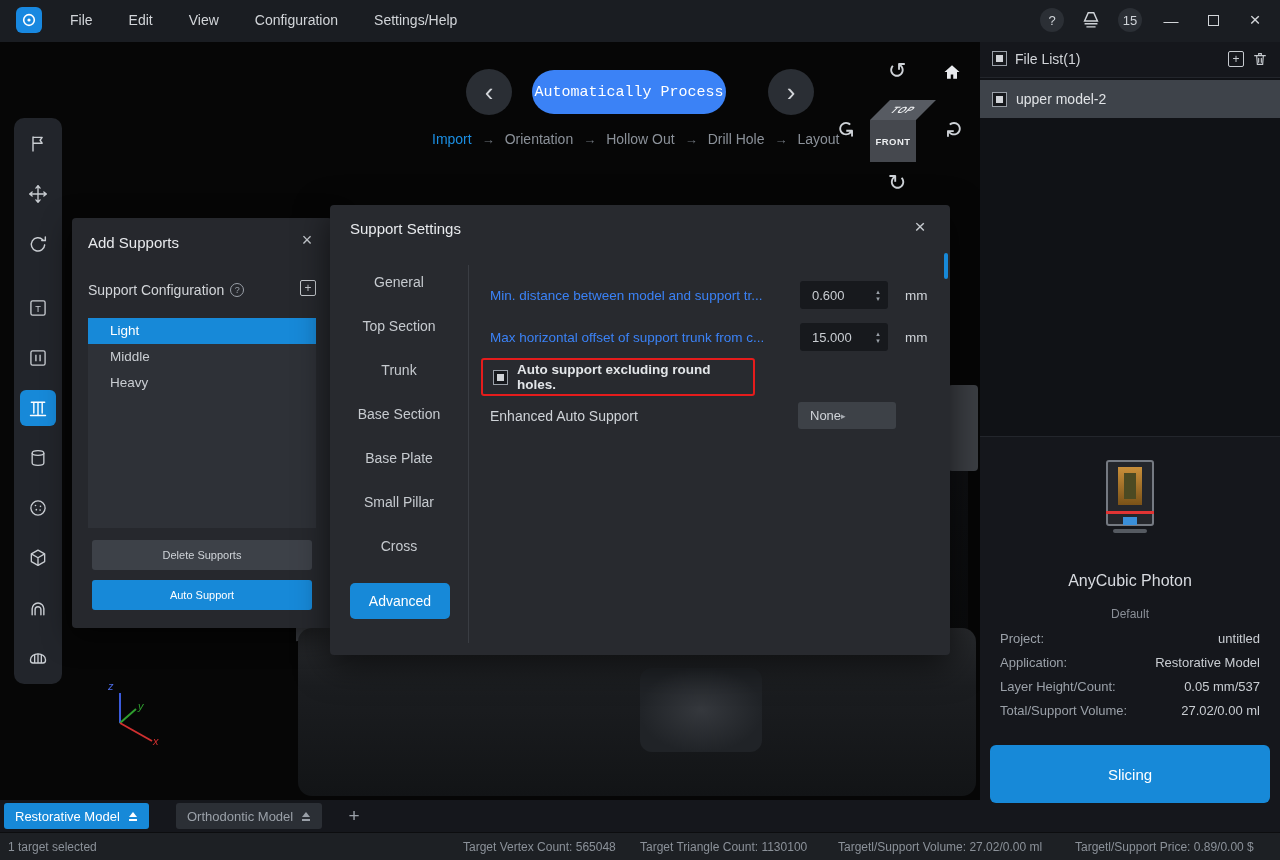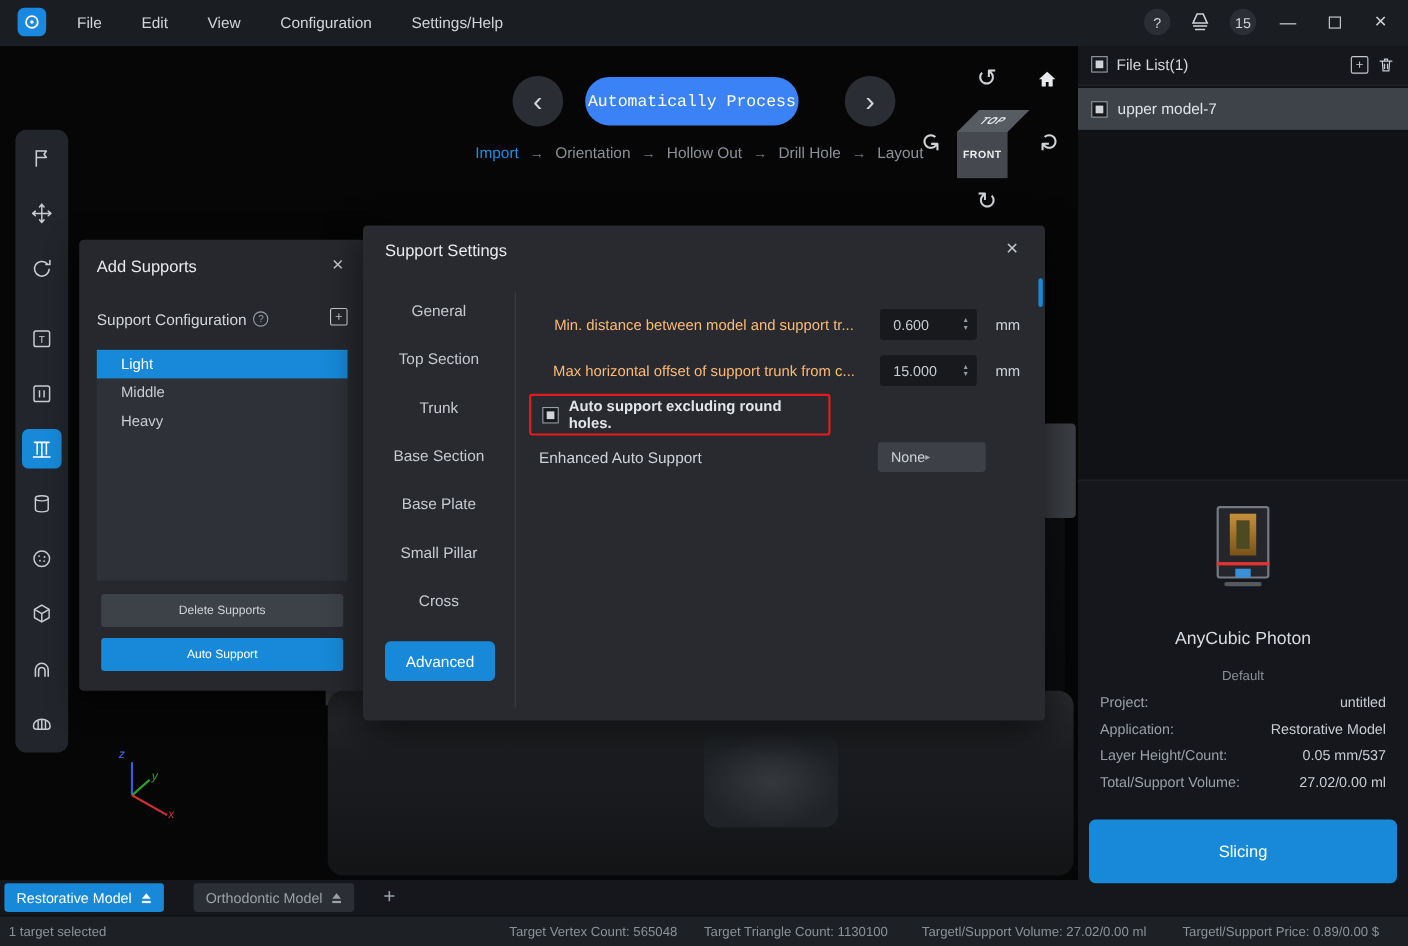--- a/index.html
+++ b/index.html
@@ -81,21 +81,21 @@
 
   
   .dialog { position:absolute; left:330px; top:205px; width:620px; height:450px; background:#282a2f; border-radius:4px; z-index:30;
             box-shadow:0 10px 34px rgba(0,0,0,.6); }
   .dlg-title { position:absolute; left:20px; top:15px; font-size:15px; color:#e8eaed; }
   .dlg-close { position:absolute; right:18px; top:11px; font-size:19px; color:#c6cacf; width:24px; height:24px; text-align:center; }
   .dlg-divider { position:absolute; left:138px; top:60px; width:1px; height:378px; background:#3a3d43; }
   .sd-tab { position:absolute; left:10px; width:118px; height:30px; line-height:30px; text-align:center; font-size:14px; color:#c6cacf; }
   .sd-tab-active { position:absolute; left:20px; top:378px; width:100px; height:36px; border:none; border-radius:5px; background:#1789d8;
                    color:#fff; font-size:14px; font-family:inherit; }
-  .fld-label { position:absolute; left:160px; font-size:13.5px; color:#fdba74; width:300px; white-space:nowrap; overflow:hidden;text-align:center; }
+  .fld-label { position:absolute; left:160px; font-size:13.5px; color:#3b82f6; width:300px; white-space:nowrap; overflow:hidden; }
   .num-box { position:absolute; left:470px; width:88px; height:28px; background:#17191d; border-radius:3px; display:flex; align-items:center; }
   .num-val { flex:1; padding-left:12px; font-size:13px; color:#c9cdd2; }
   .spin { width:16px; display:flex; flex-direction:column; align-items:center; line-height:7px; font-size:7px; color:#9aa0a8; padding-right:4px; }
   .unit { position:absolute; left:575px; font-size:13.5px; color:#cfd3d8; }
   .red-box { position:absolute; left:151px; top:153px; width:274px; height:38px; border:2px solid #e51c1c; border-radius:3px;
              display:flex; align-items:center; gap:9px; padding-left:10px; }
   .checkbox { width:15px; height:15px; border:1px solid #9aa0a8; background:#17191d; display:flex; align-items:center; justify-content:center; }
   .checkbox::after { content:""; width:7px; height:7px; background:#d0d3d7; }
   .cb-label { font-size:13.5px; color:#e2e5e8;font-weight:bold; }
   .enh-label { position:absolute; left:160px; top:203px; font-size:14px; color:#cfd3d8; }
@@ -376,21 +376,21 @@
           <span>+</span>
         </span>
       <span style="display:flex;">
         <svg width="16" height="16" viewBox="0 0 24 24" fill="none" stroke="#c6cacf" stroke-width="1.7" stroke-linecap="round">
             <path d="M4 7h16M10 7V4h4v3M7 7l1 13h8l1-13M10 11v6M14 11v6"></path>
           </svg>
       </span>
     </div>
     <div class="file-item">
       <span class="checkbox"></span>
-      <span>upper model-7</span>
+      <span>upper model-2</span>
     </div>
 
     <div class="printer-graphic">
       <div class="pg-body">
         <div class="pg-window">
             <div class="pg-model"></div>
           </div>
         <div class="pg-red"></div>
         <div class="pg-screen"></div>
       </div>

